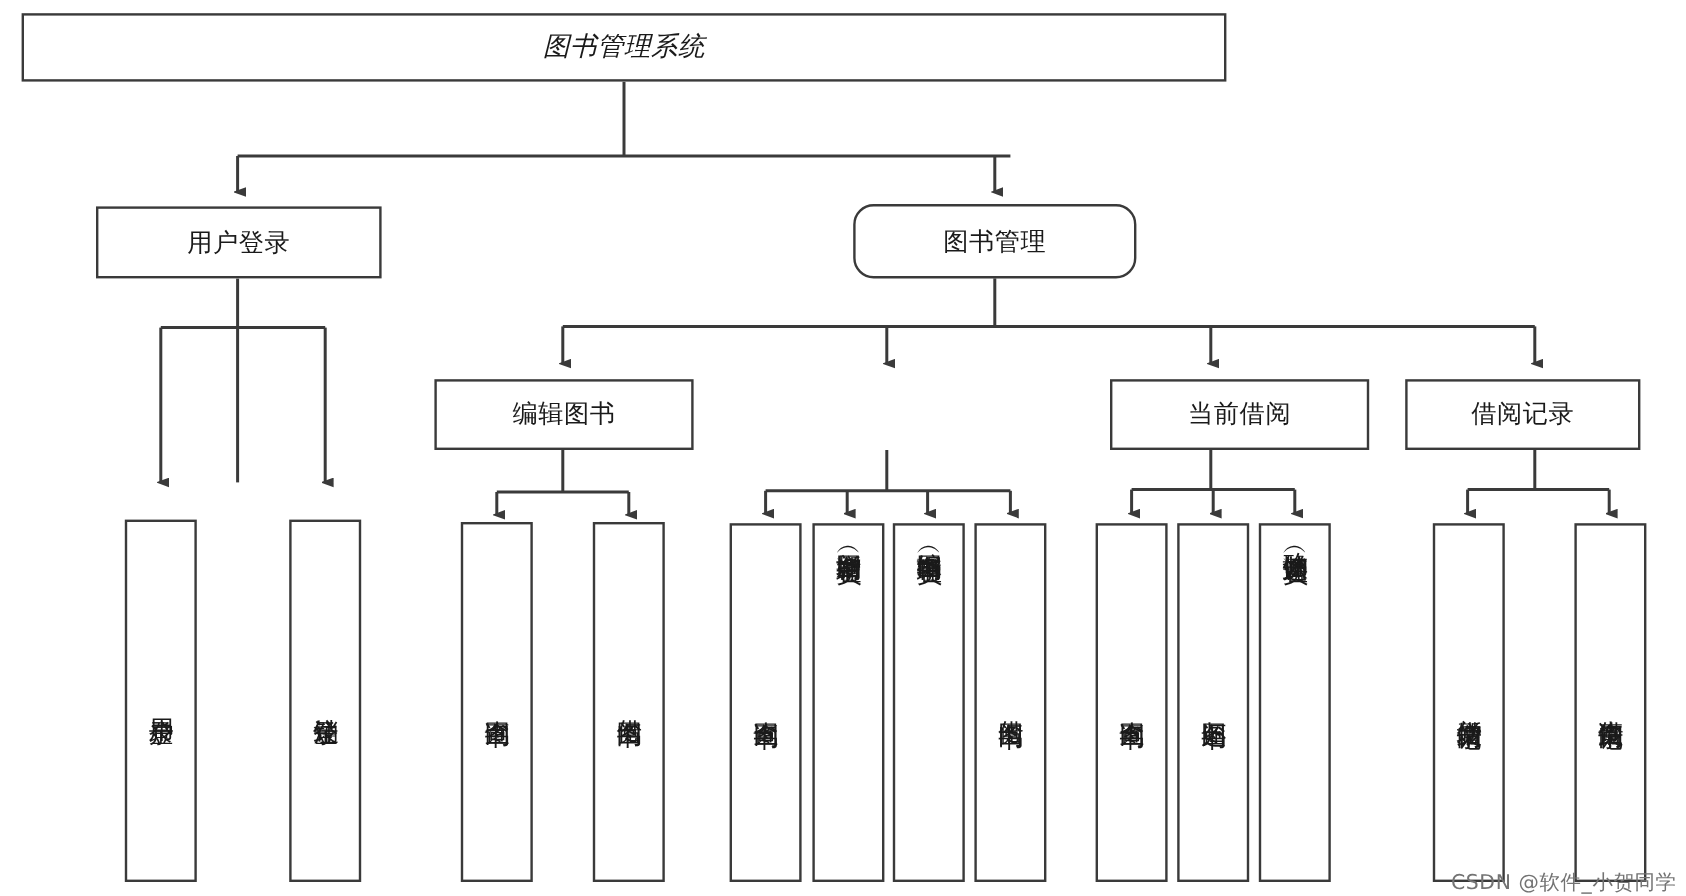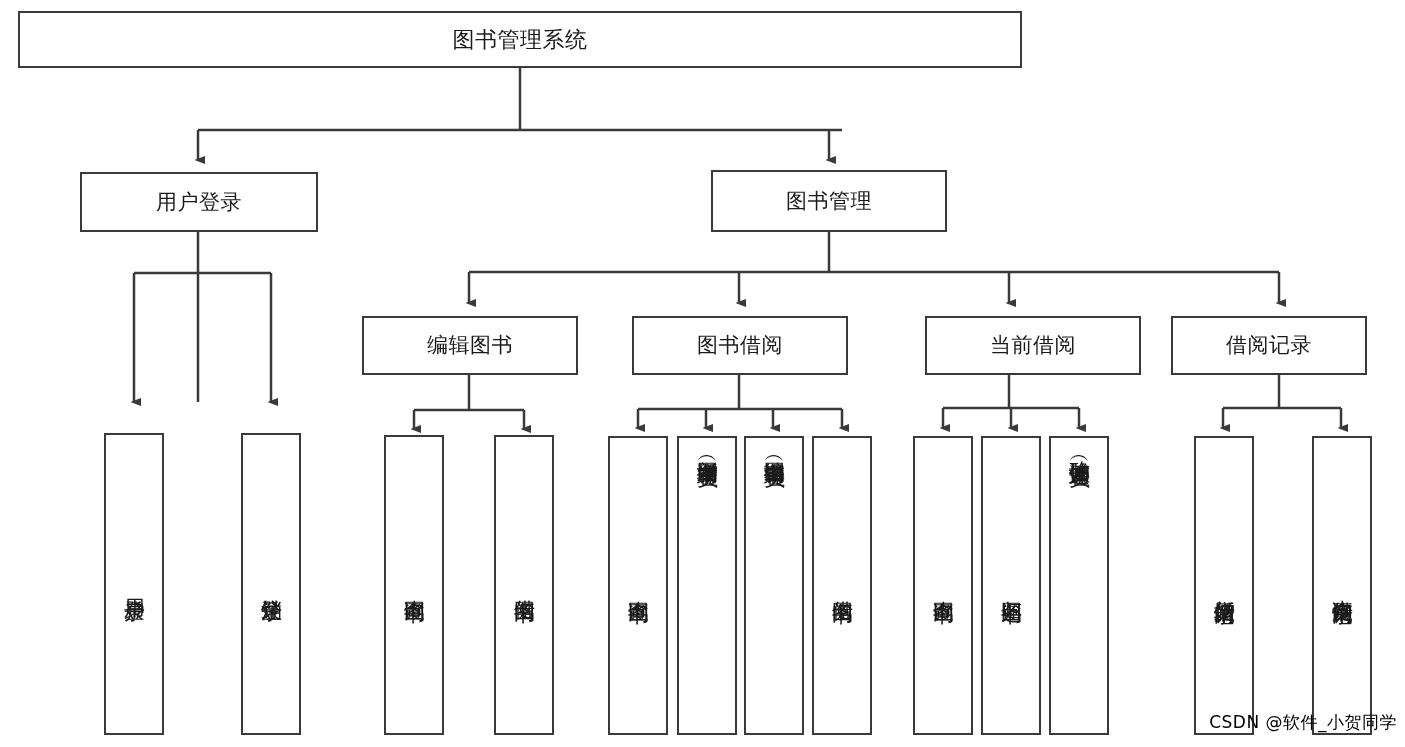--- a/index.html
+++ b/index.html
@@ -55,23 +55,23 @@
     white-space: normal;
     max-height: 100%;
   }
   .node.leaf.centered {
     align-items: center;
     padding-top: 0;
   }
   #watermark {
     position: absolute;
     right: 8px;
-    bottom: 13px;
+    bottom: 0;
     font-size: 17px;
-    color: #000000;
+    color: #737373;
     letter-spacing: 0.5px;
     white-space: nowrap;
     user-select: none;
   }
 </style>
 </head>
 <body>
 
 <div id="canvas">
 
@@ -118,36 +118,33 @@
       <path d="M1011,408 L1011,428" marker-end="url(#arrow)"></path>
       <path d="M1079,408 L1079,428" marker-end="url(#arrow)"></path>
 
       <path d="M1279,375 L1279,408"></path>
       <path d="M1223,408 L1341,408"></path>
       <path d="M1223,408 L1223,428" marker-end="url(#arrow)"></path>
       <path d="M1341,408 L1341,428" marker-end="url(#arrow)"></path>
     </g>
   </svg>
 
-  <div class="node root" style="left:18px; top:11px; width:1004px; height:57px;">
+  <div class="node root" style="left:18px; top:11px; width:1004px; height:57px;font-style:italic;">
     <span class="label">图书管理系统</span>
   </div>
 
   <div class="node" style="left:80px; top:172px; width:238px; height:60px;">
     <span class="label">用户登录</span>
   </div>
-  <div class="node" style="left:711px; top:170px; width:236px; height:62px;">
+  <div class="node" style="left:711px; top:170px; width:236px; height:62px;border-radius:17px;">
     <span class="label">图书管理</span>
   </div>
 
   <div class="node" style="left:362px; top:316px; width:216px; height:59px;">
     <span class="label">编辑图书</span>
-  </div>
-  <div class="node" style="left:632px; top:316px; width:216px; height:59px;">
-    <span class="label">图书借阅</span>
   </div>
   <div class="node" style="left:902px; top:316px; width:216px; height:59px;margin-left:23px;">
     <span class="label">当前借阅</span>
   </div>
   <div class="node" style="left:1171px; top:316px; width:196px; height:59px;">
     <span class="label">借阅记录</span>
   </div>
 
   <div class="node leaf centered" style="left:104px; top:433px; width:60px; height:302px;">
     <span class="label">用户登录</span>

